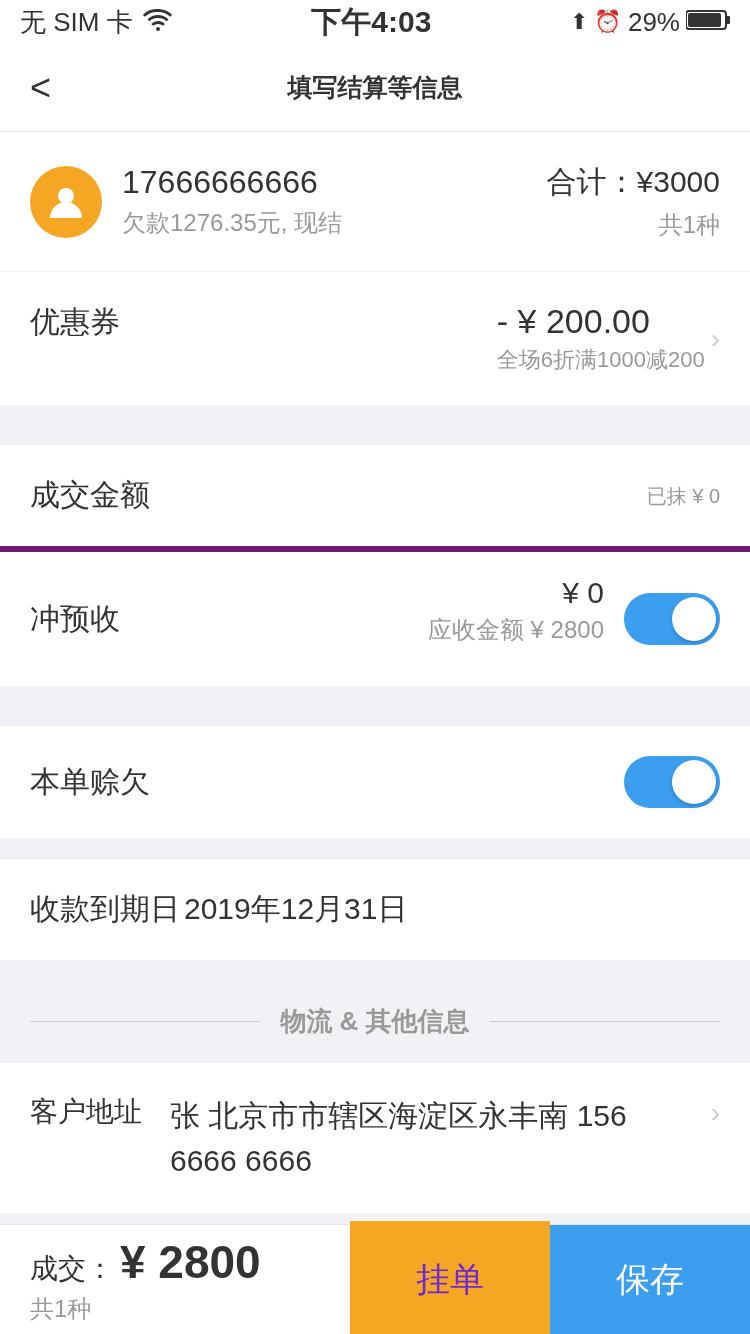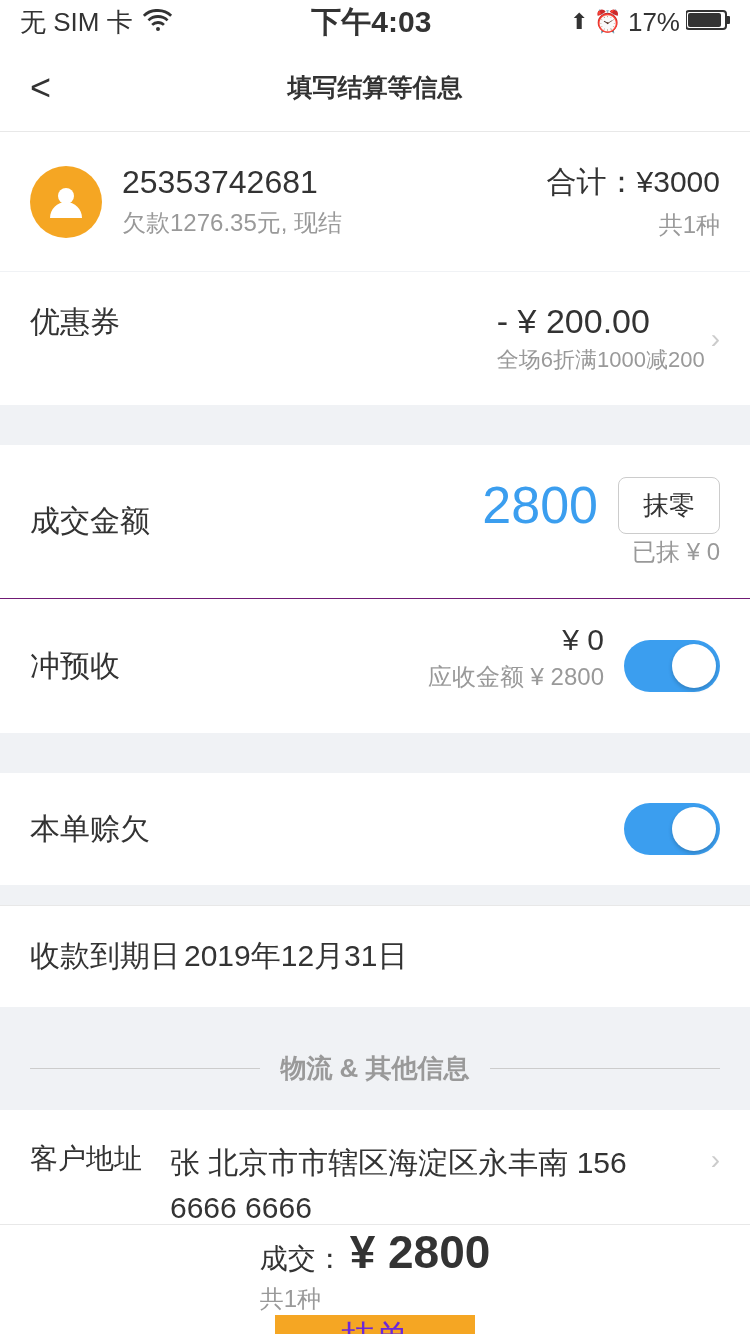--- a/index.html
+++ b/index.html
@@ -143,21 +143,21 @@
     
     .form-section {
       background: #fff;
       margin-bottom: 20px;
     }
     .form-row {
       padding: 30px;
       display: flex;
       align-items: center;
       justify-content: space-between;
-      border-bottom: 1px solid #701a75;
+      border-bottom: 6px solid #701a75;
     }
     .form-row:last-child {
       border-bottom: none;
     }
     .form-label {
       font-size: 30px;
       color: #333;
     }
     .form-value-right {
       display: flex;
@@ -172,21 +172,21 @@
     .round-btn {
       border: 1px solid #ccc;
       border-radius: 8px;
       padding: 10px 24px;
       font-size: 26px;
       color: #333;
       background: #fff;
       cursor: pointer;
     }
     .amount-sub {
-      font-size: 24px;
+      font-size: 20px;
       color: #999;
       text-align: right;
       margin-top: 1px;
     }
     .toggle-amount {
       font-size: 30px;
       color: #333;
       margin-bottom: 4px;
     }
     .toggle-sub {
@@ -297,21 +297,20 @@
     .bottom-bar {
       position: fixed;
       bottom: 0;
       left: 0;
       width: 750px;
       height: 110px;
       background: #fff;
       display: flex;
       align-items: center;
       border-top: 1px solid #e8e8e8;
-      flex-direction: column;
     }
     .bottom-summary {
       flex: 1;
       padding: 0 30px;
     }
     .bottom-deal {
       font-size: 28px;
       color: #333;
       display: flex;
       align-items: baseline;
@@ -370,21 +369,21 @@
       <span>
         <svg width="30" height="22" viewBox="0 0 30 22">
             <path d="M15 18a2 2 0 1 1 0 4 2 2 0 0 1 0-4zm0-6c2.7 0 5.1 1.1 6.9 2.9l-1.9 1.9A7.2 7.2 0 0 0 15 15a7.2 7.2 0 0 0-4.9 1.8l-1.9-1.9A9.9 9.9 0 0 1 15 12zm0-6c4.1 0 7.8 1.7 10.5 4.4l-1.9 1.9A12.2 12.2 0 0 0 15 9a12.2 12.2 0 0 0-8.6 3.3L4.5 10.4A14.9 14.9 0 0 1 15 6zm0-6C20.5 0 25.5 2.2 29.1 5.8l-1.9 1.9A17.1 17.1 0 0 0 15 3 17.1 17.1 0 0 0 1.8 7.7L-.1 5.8A19.9 19.9 0 0 1 15 0z" fill="#333"></path>
           </svg>
       </span>
     </div>
     <div class="status-center">下午4:03</div>
     <div class="status-right">
       <span style="font-size:22px;">⬆</span>
       <span style="font-size:22px;">⏰</span>
-      <span>17%</span>
+      <span>29%</span>
       <span>
         <svg width="44" height="22" viewBox="0 0 44 22">
           <rect x="0" y="2" width="40" height="18" rx="3" ry="3" stroke="#333" stroke-width="2" fill="none"></rect>
           <rect x="40" y="7" width="4" height="8" rx="1" fill="#333"></rect>
           <rect x="2" y="4" width="33" height="14" rx="2" fill="#333"></rect>
         </svg>
       </span>
     </div>
   </div>
 
@@ -396,21 +395,21 @@
   <div class="card">
     <div class="customer-info">
       <div class="customer-left">
         <div class="avatar">
           <svg width="40" height="40" viewBox="0 0 40 40">
               <circle cx="20" cy="14" r="8" fill="#fff"></circle>
               <path d="M4 36c0-8.8 7.2-16 16-16s16 7.2 16 16" fill="#fff"></path>
             </svg>
         </div>
         <div>
-          <div class="customer-name">25353742681</div>
+          <div class="customer-name">17666666666</div>
           <div class="customer-sub">欠款1276.35元, 现结</div>
         </div>
       </div>
       <div class="customer-right">
         <div class="total-amount">合计：¥3000</div>
         <div class="total-count">共1种</div>
       </div>
     </div>
 
     <div class="coupon-row">
@@ -424,24 +423,20 @@
       </div>
     </div>
   </div>
 
   <div class="section-gray"></div>
 
   <div class="form-section">
     <div class="form-row">
       <span class="form-label">成交金额</span>
       <div>
-        <div class="form-value-right">
-          <span class="amount-blue">2800</span>
-          <button class="round-btn">抹零</button>
-        </div>
         <div class="amount-sub">已抹  ¥ 0</div>
       </div>
     </div>
 
     <div class="chong-row">
       <span class="form-label">冲预收</span>
       <div style="display:flex; align-items:center; gap: 20px;">
         <div style="text-align:right;">
           <div class="toggle-amount">¥ 0</div>
           <div class="toggle-sub">应收金额 ¥ 2800</div>

